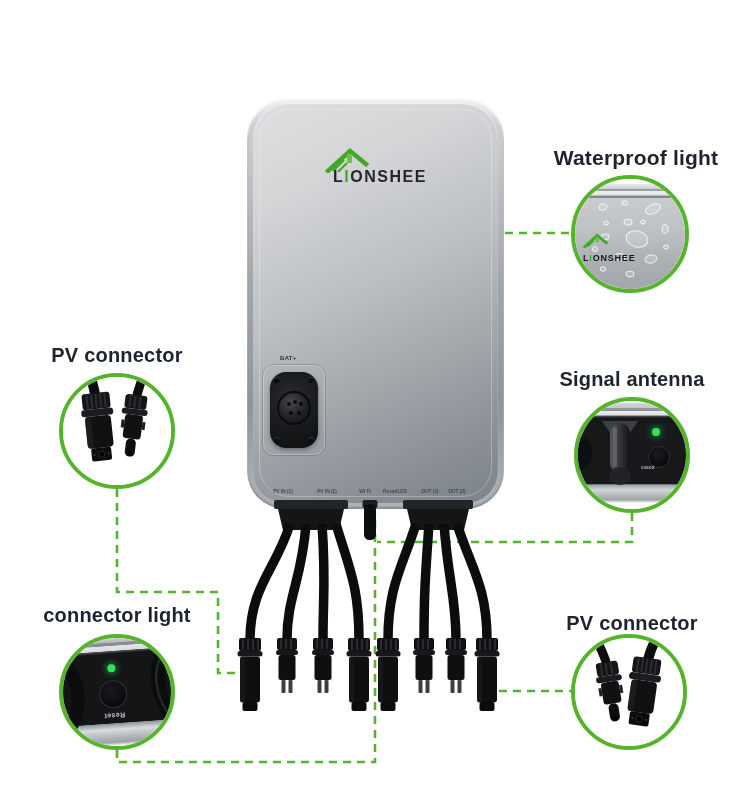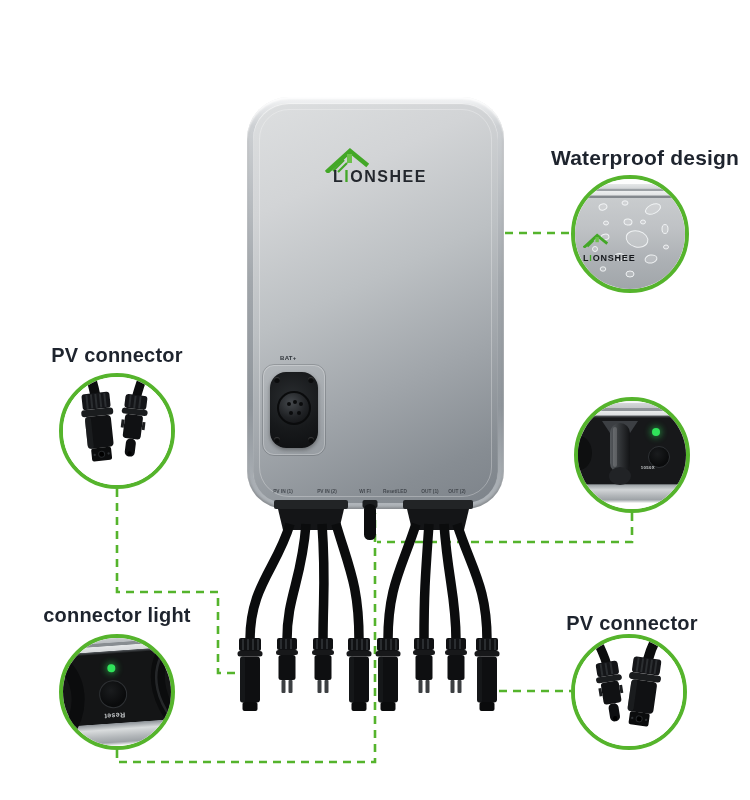--- a/index.html
+++ b/index.html
@@ -283,21 +283,21 @@
         <rect x="-10" y="140" width="20" height="12" rx="2" fill="#101113"></rect>
         <path d="M-6,141 V151 M-1,141 V151 M4,141 V151" stroke="#2a2d30" stroke-width="2"></path>
         <rect x="-11" y="152" width="22" height="5" rx="2.5" fill="#17181a"></rect>
         <rect x="-8.5" y="157" width="17" height="25" rx="2.5" fill="#0e0f11"></rect>
         <rect x="-5.5" y="182" width="4" height="13" rx="1" fill="#3c3f42"></rect>
         <rect x="1.5" y="182" width="4" height="13" rx="1" fill="#3c3f42"></rect>
       </g>
     </g>
   </svg>
 
-  <div class="callout-title" style="left:551px;top:146px;width:170px;font-size:21px;">Waterproof design</div>
+  <div class="callout-title" style="left:551px;top:146px;width:170px;font-size:21px;">Waterproof light</div>
   <div class="circle" style="left:571px;top:175px;width:118px;height:118px;">
     <div class="photo wp-bg">
       <svg width="112" height="112" viewBox="0 0 112 112" style="position:absolute;left:0;top:0;">
         <g stroke="rgba(248,250,251,.85)" stroke-width="1" fill="rgba(255,255,255,.16)">
           <ellipse cx="30" cy="30" rx="4" ry="3" transform="rotate(-15 30 30)"></ellipse>
           <ellipse cx="52" cy="26" rx="3" ry="2.2"></ellipse>
           <ellipse cx="80" cy="32" rx="8" ry="4.5" transform="rotate(-25 80 32)"></ellipse>
           <ellipse cx="33" cy="46" rx="2.5" ry="2"></ellipse>
           <ellipse cx="55" cy="45" rx="4" ry="3" transform="rotate(10 55 45)"></ellipse>
           <ellipse cx="92" cy="52" rx="3" ry="4.5"></ellipse>
@@ -347,20 +347,21 @@
           <rect x="-9" y="22" width="18" height="24" rx="3" fill="#101113"></rect>
           <rect x="-12" y="28" width="3" height="8" fill="#1c1e20"></rect>
           <rect x="9" y="28" width="3" height="8" fill="#1c1e20"></rect>
           <rect x="-5" y="46" width="10" height="18" rx="4.5" fill="#0d0e10"></rect>
           <circle cx="0" cy="61" r="2.2" fill="#000"></circle>
         </g>
       </svg>
     </div>
   </div>
 
+  <div class="callout-title" style="left:552px;top:368px;width:160px;">Signal antenna</div>
   <div class="circle" style="left:574px;top:397px;">
     <div class="photo ant-bg">
       <svg width="112" height="112" viewBox="0 0 112 112" style="position:absolute;left:0;top:0;">
         <defs>
           <linearGradient id="cyl" x1="0" y1="0" x2="1" y2="0">
             <stop offset="0" stop-color="#55595d"></stop>
               <stop offset=".45" stop-color="#35383b"></stop>
               <stop offset="1" stop-color="#121315"></stop>
           </linearGradient>
         </defs>

